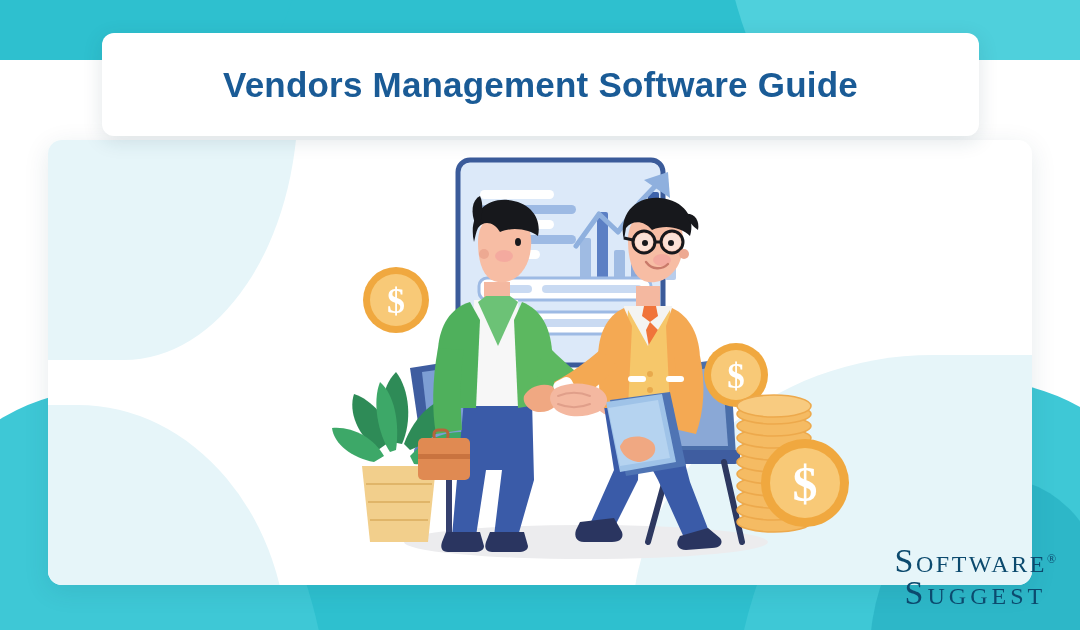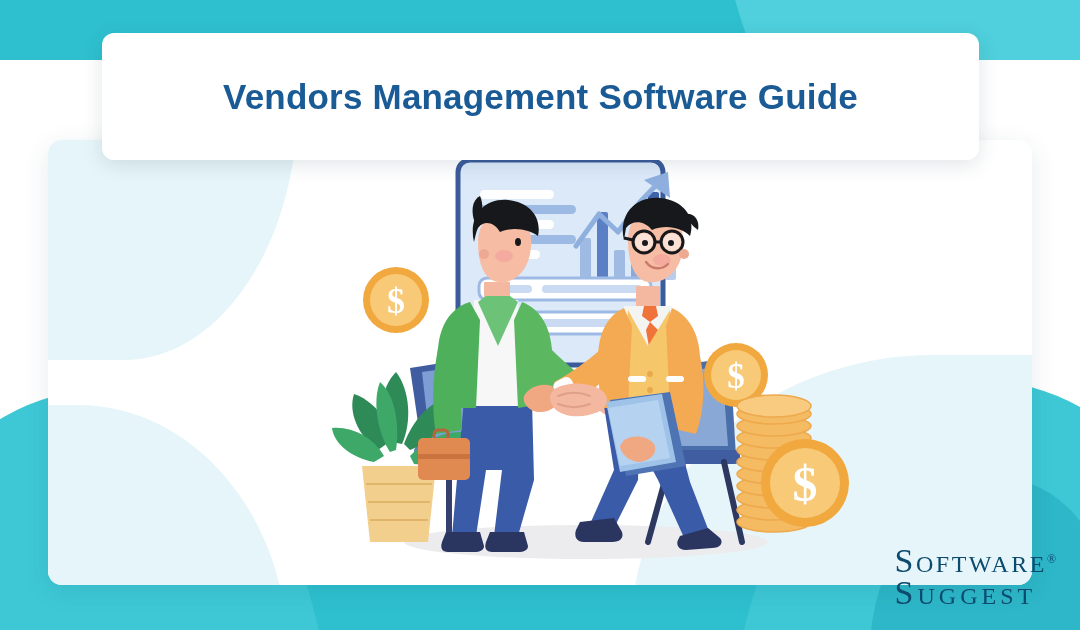--- a/index.html
+++ b/index.html
@@ -52,21 +52,21 @@
     position:absolute;left:-60px;bottom:-70px;width:300px;height:250px;
     background:#e6f5f9;border-radius:0 70% 0 0/0 100% 0 0;
   }
   .card-blob-br{
     position:absolute;right:-30px;bottom:-40px;width:430px;height:270px;
     background:#e6f5f9;border-radius:70% 0 0 0/100% 0 0 0;
   }
 
   
   .title-card{
-    position:absolute;left:102px;top:33px;width:877px;height:127px;
+    position:absolute;left:102px;top:33px;width:877px;height:103px;
     background:#ffffff;border-radius:12px;
     box-shadow:0 5px 20px rgba(20,60,80,.13);
     display:flex;align-items:center;justify-content:center;
     z-index:6;
   }
   .title-text{
     color:#1a5b96;font-size:35px;font-weight:bold;letter-spacing:.2px;
     white-space:nowrap;
   }
 
@@ -75,21 +75,21 @@
 
   
   .logo{
     position:absolute;right:24px;bottom:22px;z-index:8;
     font-family:"Liberation Serif", serif;color:#0c4a6e;
     line-height:.92;text-align:left;
   }
   .logo .l1{font-size:24px;letter-spacing:2.5px;}
   .logo .l1 .cap{font-size:34px;}
   .logo .l1 .reg{font-size:12px;vertical-align:super;letter-spacing:0;}
-  .logo .l2{font-size:24px;letter-spacing:4px;margin-left:0px;}
+  .logo .l2{font-size:24px;letter-spacing:4px;margin-left:10px;}
   .logo .l2 .cap{font-size:34px;}
 </style>
 </head>
 <body>
 
 <div class="stage">
 
   <div class="bg-teal"></div>
   <div class="blob-tl"></div>
   <div class="blob-tr"></div>

